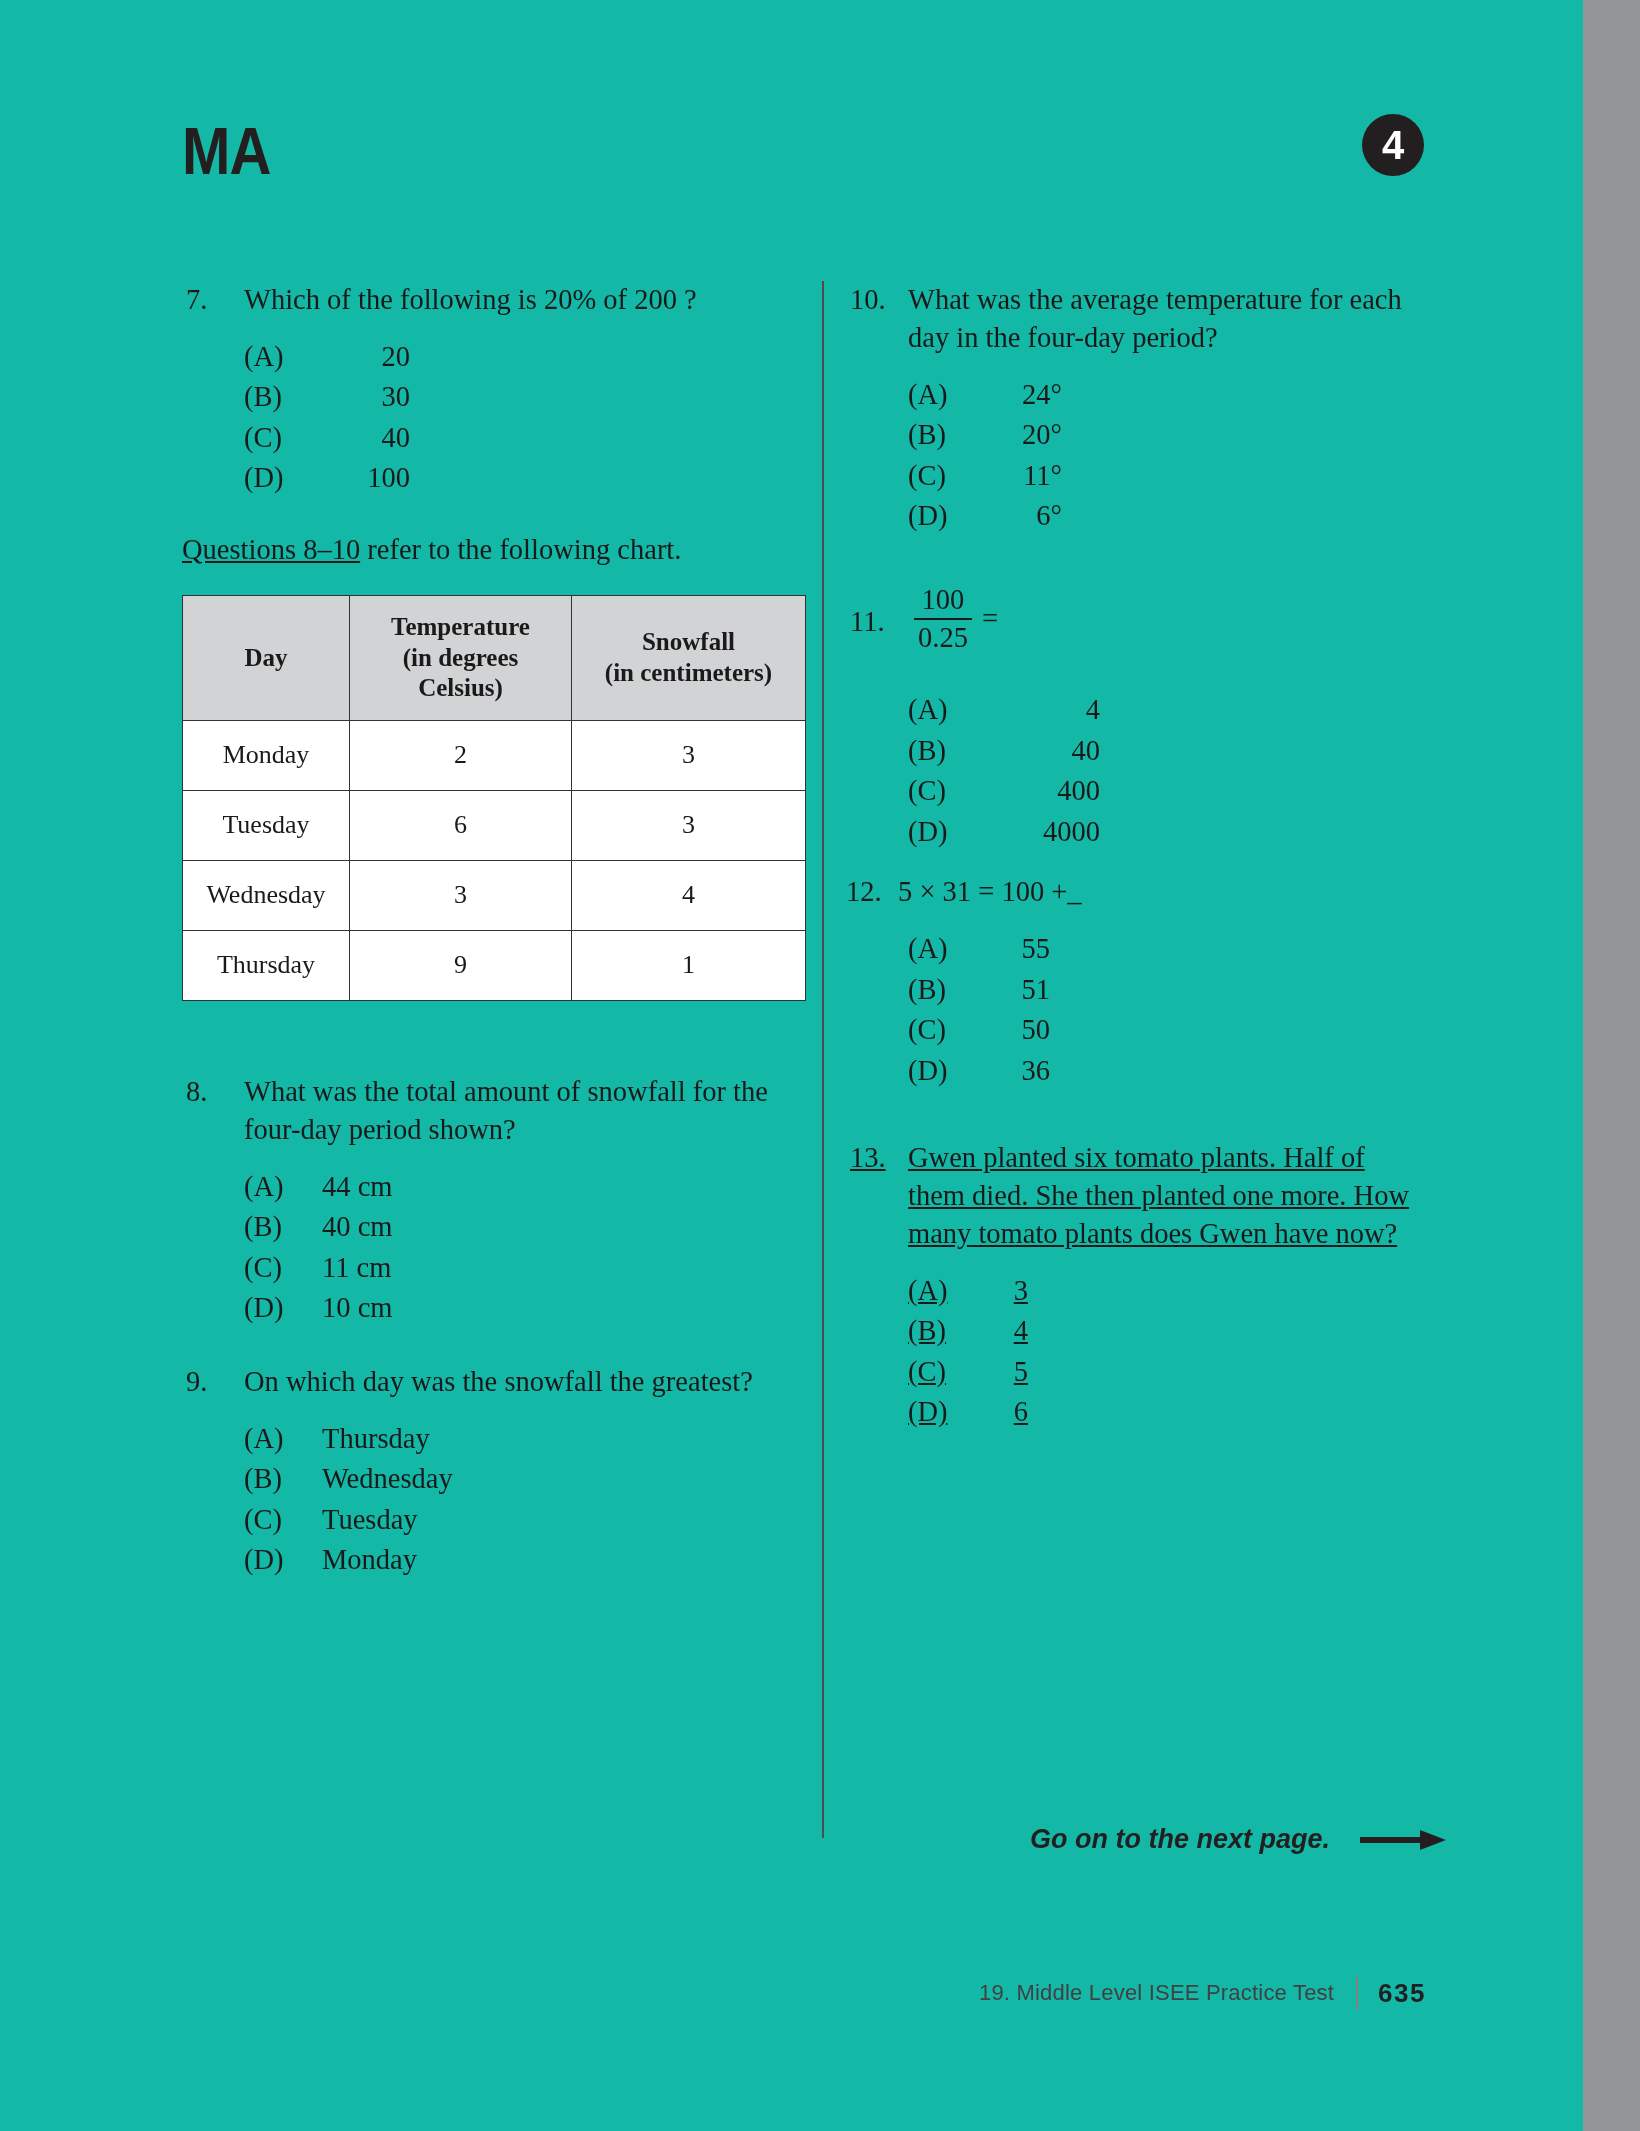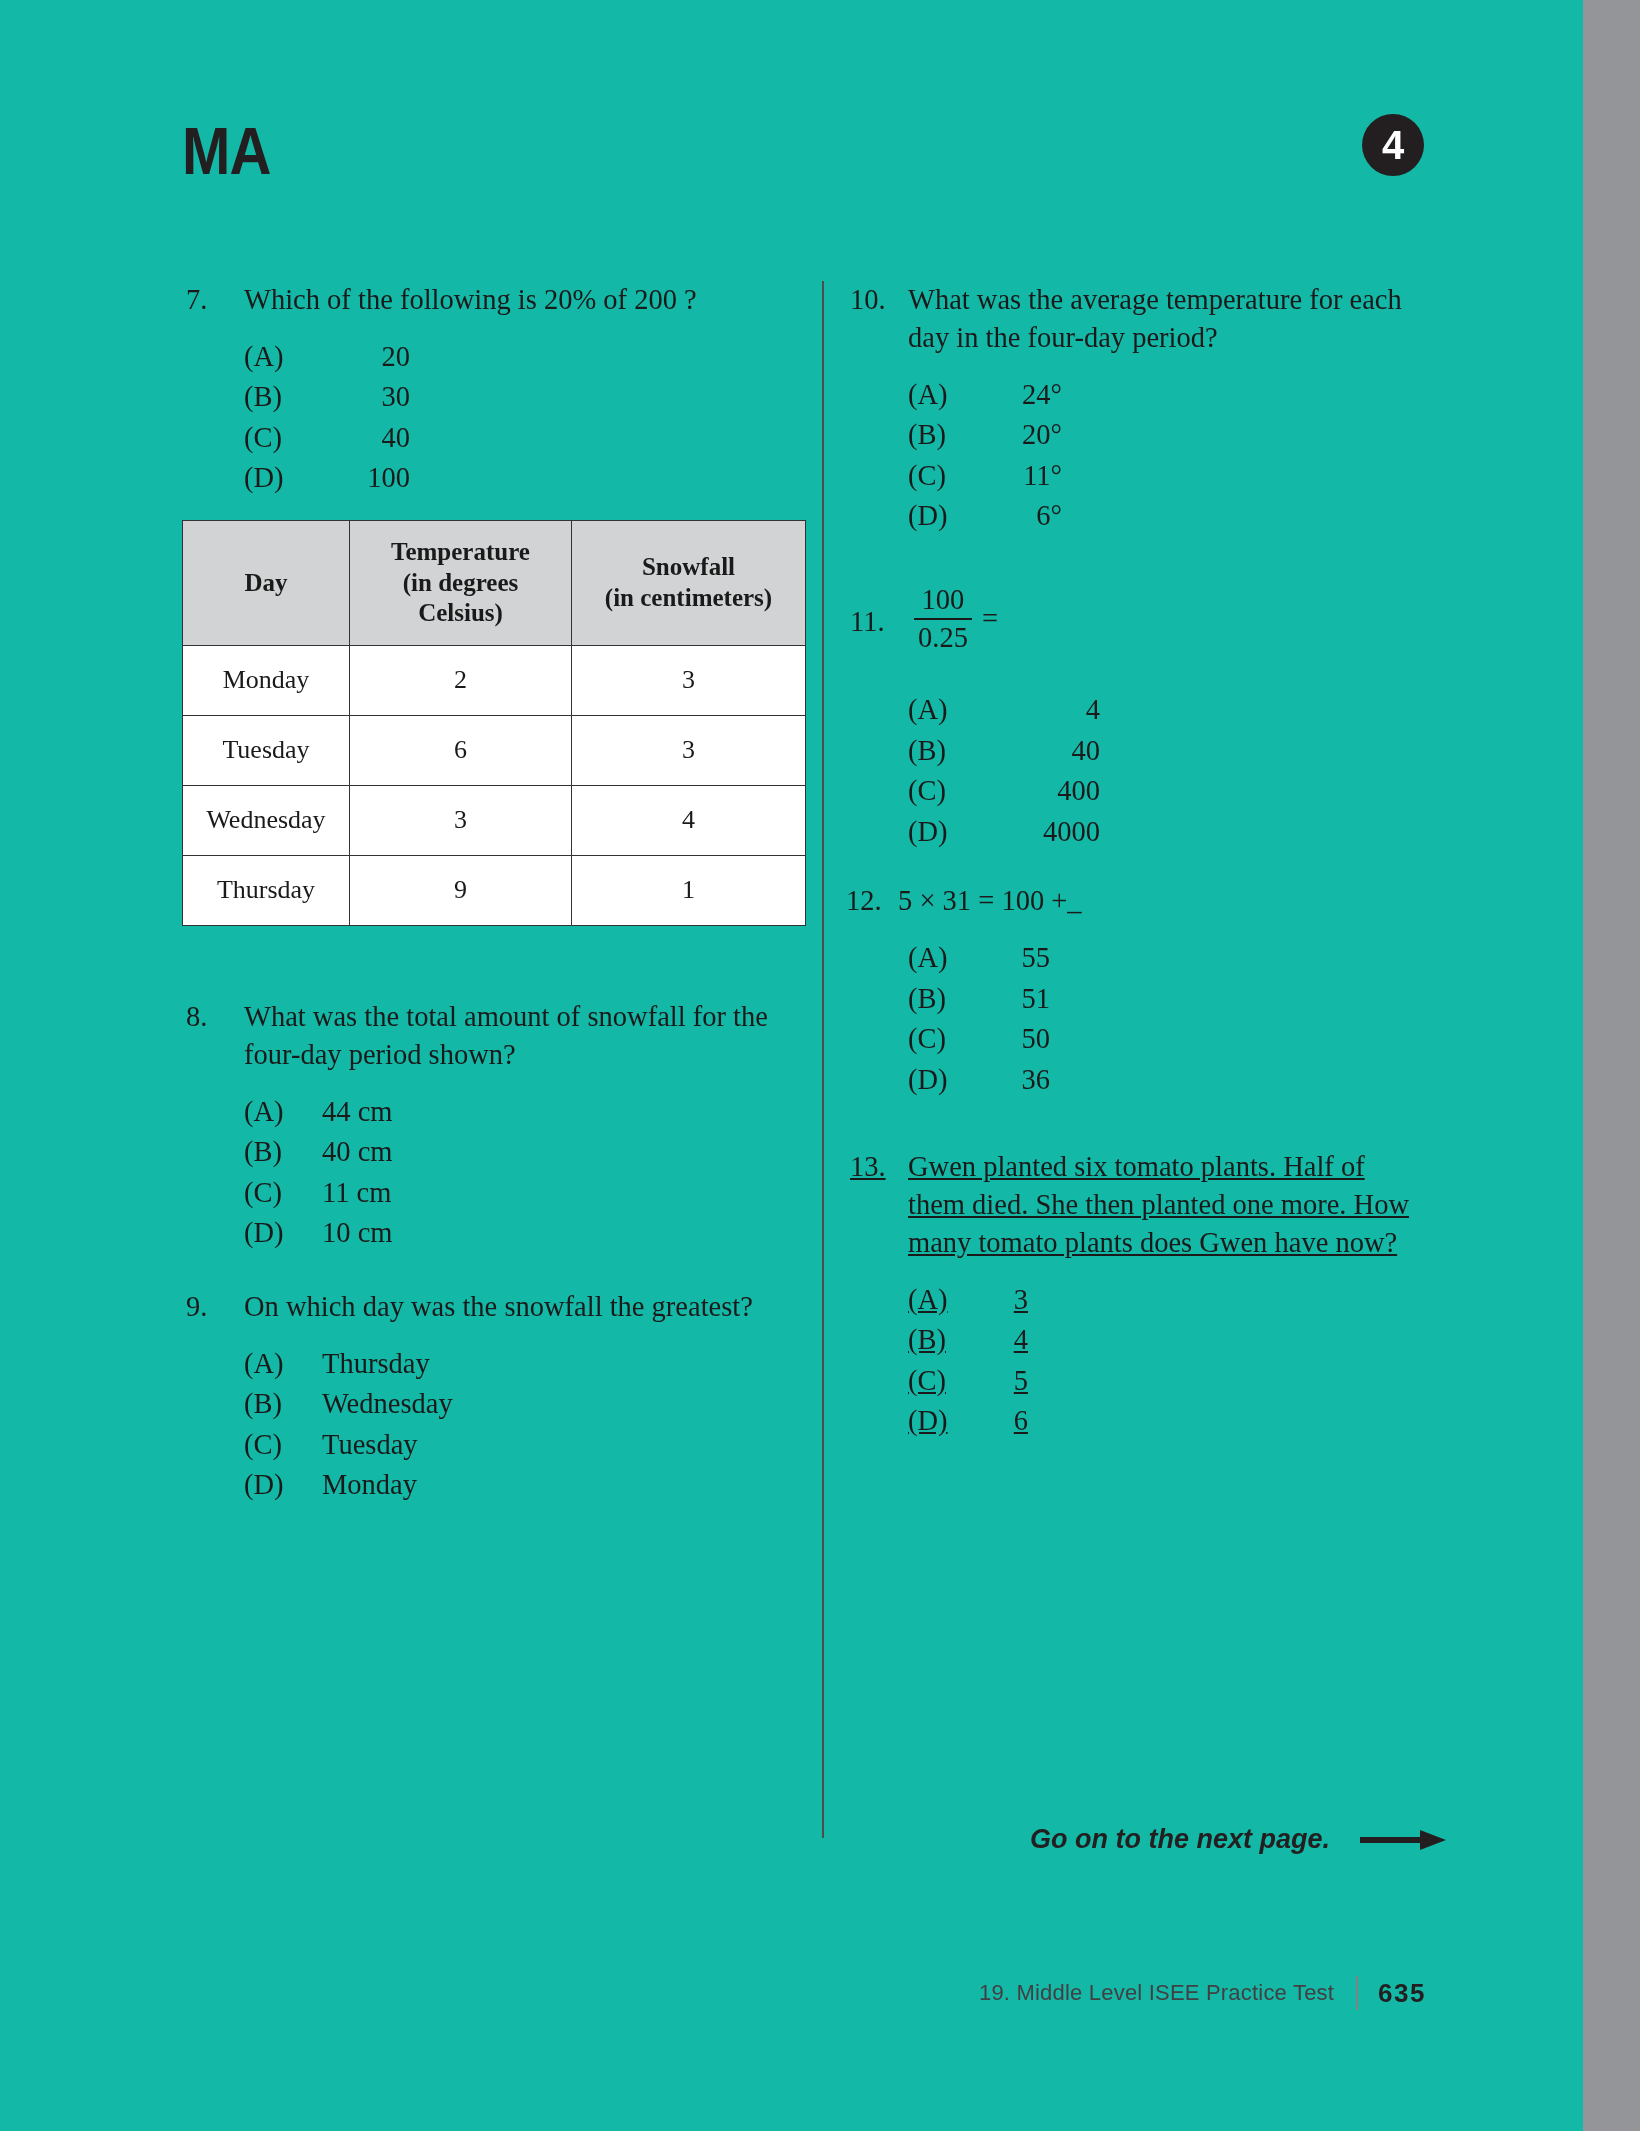--- a/index.html
+++ b/index.html
@@ -295,20 +295,23 @@
           <span class="opt-letter">(C)</span>
           <span class="opt-val num-right" style="width:92px;flex:0 0 92px;">40</span>
         </div>
         <div class="opt">
           <span class="opt-letter">(D)</span>
           <span class="opt-val num-right" style="width:92px;flex:0 0 92px;">100</span>
         </div>
       </div>
     </div>
 
+    <div class="chart-intro" style="margin-top:38px;">
+      <u>Questions 8–10</u><span> refer to the following chart.</span>
+    </div>
 
     <div style="margin-top:27px;">
       <table class="data">
         <colgroup>
           <col class="c-day">
             <col class="c-temp">
             <col class="c-snow">
         </colgroup>
         <thead>
           <tr>
@@ -454,21 +457,21 @@
           <span class="opt-letter">(C)</span>
           <span class="opt-val num-right">400</span>
         </div>
         <div class="opt">
           <span class="opt-letter">(D)</span>
           <span class="opt-val num-right">4000</span>
         </div>
       </div>
     </div>
 
-    <div class="q" style="margin-top:36px;">
+    <div class="q" style="margin-top:27px;">
       <div class="q-head">
         <span class="q-num tight">12.</span>
         <span class="q-text">5 × 31 = 100 +_</span>
       </div>
       <div class="opts">
         <div class="opt">
           <span class="opt-letter">(A)</span>
           <span class="opt-val num-right" style="width:68px;flex:0 0 68px;">55</span>
         </div>
         <div class="opt">

